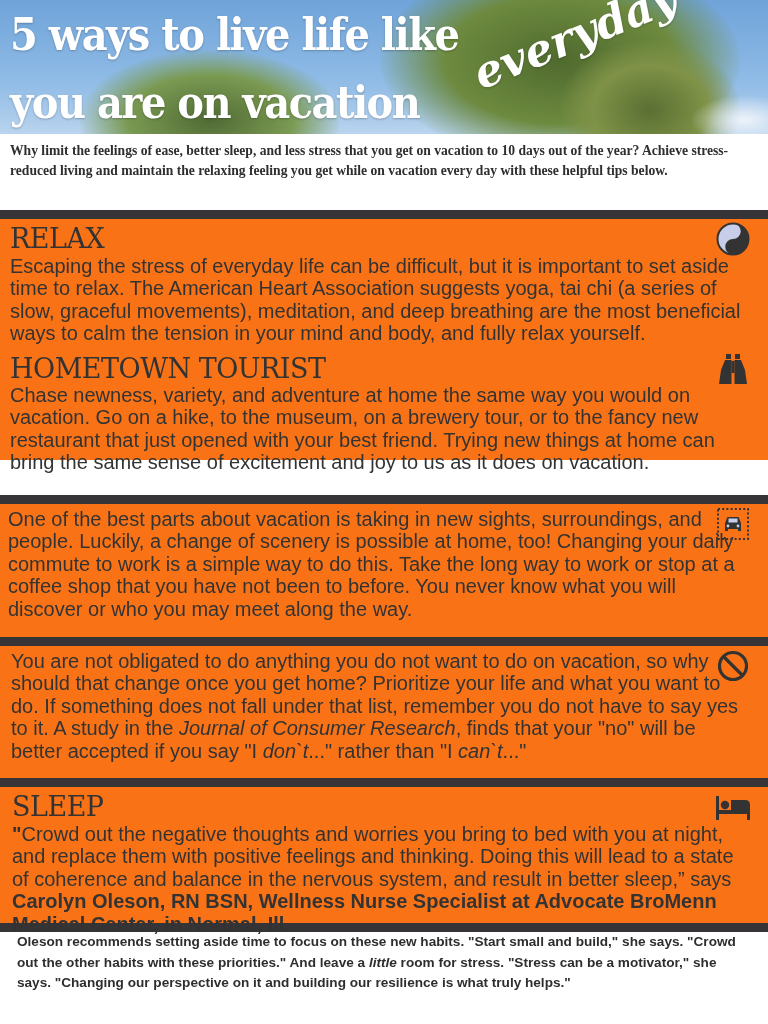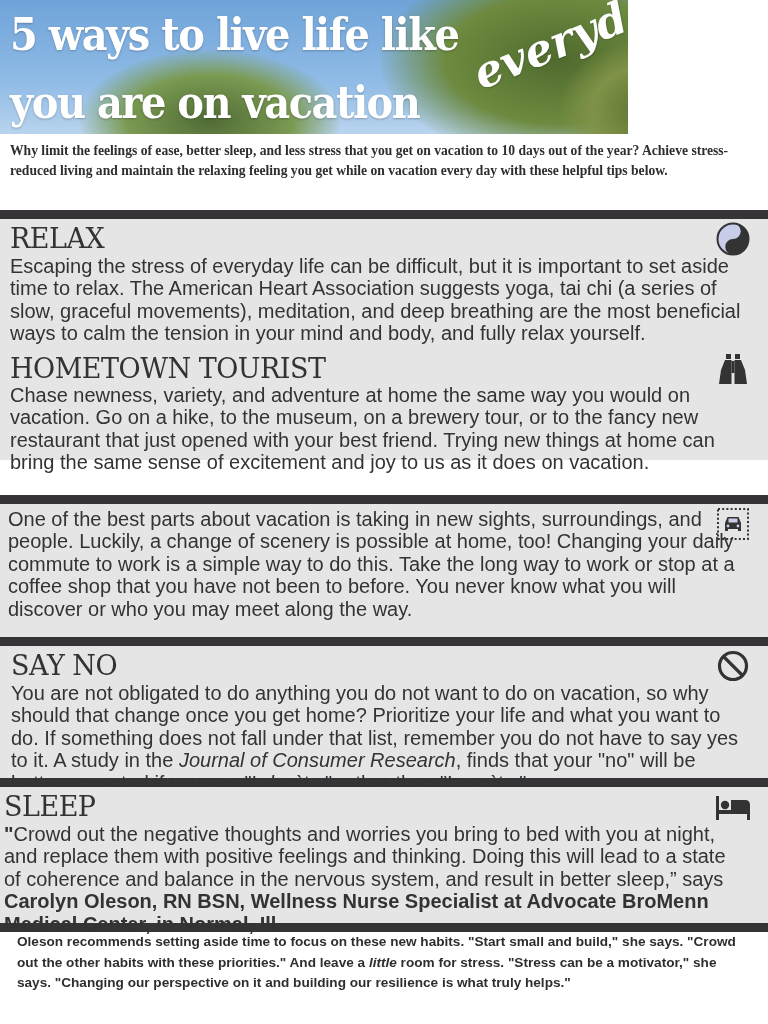--- a/index.html
+++ b/index.html
@@ -1,20 +1,20 @@
 <!DOCTYPE html>
 <html><head>
 <meta charset="utf-8">
 <style>
   * { box-sizing: border-box; margin: 0; padding: 0; }
   html, body { width: 768px; height: 1024px; overflow: hidden; background: #ffffff; }
   body { font-family: "Liberation Sans", sans-serif; color: #333333; position: relative; }
 
   .hero {
-    position: absolute; left: 0; top: 0; width: 628px; height: 134px; overflow: hidden;
+    position: absolute; left: 0; top: 0; width: 768px; height: 134px; overflow: hidden;
     background: linear-gradient(180deg, #6fa3d9 0%, #8fbbe6 60%, #b9d4ee 100%);
     text-align: center;
   }
   .frond { position: absolute; border-radius: 50%; }
   .hero-title {
     position: absolute; left: 10px; color: #ffffff;
     font-family: "DejaVu Serif", serif; font-weight: bold;
     font-size: 40px; letter-spacing: -1.5px; line-height: 1;
     text-shadow: 0 1px 2px rgba(0,0,0,0.25);
     transform: scaleY(1.12); transform-origin: left top;
@@ -30,21 +30,21 @@
 
   .intro {
     position: absolute; left: 0; top: 134px; width: 768px; height: 76px;
     padding: 7px 14px 0 10px;
     font-size: 13.6px; line-height: 20px; font-weight: bold; color: #2e2e2e; font-family: Liberation Serif, serif;
   }
 
   .band { position: absolute; left: 0; width: 768px; height: 9px; background: #363437; }
 
   .section {
-    position: absolute; left: 0; width: 768px; background: #e5e5e5;
+    position: absolute; left: 0; width: 768px; background: #f97316;
     padding: 4px 24px 0 10px;
   }
   .section h2 {
     font-family: "DejaVu Serif", serif; font-weight: normal; color: #333333;
     font-size: 27px; letter-spacing: -0.5px; line-height: 32px;
   }
   .section p {
     font-size: 20px; line-height: 22.4px; color: #333333;
   }
   .section .icon { position: absolute; right: 18px; width: 34px; height: 34px; }
@@ -112,33 +112,32 @@
       <rect x="2" y="2" width="30" height="30" fill="none" stroke="#333" stroke-width="2" stroke-dasharray="2 2.2"></rect>
       <path d="M9 16 L11.5 10 H22.5 L25 16 V24 H22 V22 H12 V24 H9 Z" fill="#333"></path>
       <circle cx="12" cy="19" r="1.4" fill="#c8cde9"></circle>
       <circle cx="22" cy="19" r="1.4" fill="#c8cde9"></circle>
       <rect x="12.5" y="11.5" width="9" height="4" fill="#c8cde9"></rect>
     </svg>
   </div>
 </div>
 
 <div class="section" style="top:646px;height:132px;padding-left:11px;">
-  <h2>SAY NO</h2>
   <p>
     <span>You are not obligated to do anything you do not want to do on vacation, so why should that change once you get home? Prioritize your life and what you want to do. If something does not fall under that list, remember you do not have to say yes to it. A study in the </span><i>Journal of Consumer Research</i><span>, finds that your "no" will be better accepted if you say "I </span><i>don`t</i><span>..." rather than "I </span><i>can`t</i><span>..."</span>
   </p>
   <div class="icon" style="top:3px;">
     <svg viewBox="0 0 34 34">
       <circle cx="17" cy="17" r="13.5" fill="none" stroke="#333" stroke-width="3.2"></circle>
       <line x1="7.5" y1="7.5" x2="26.5" y2="26.5" stroke="#333" stroke-width="3.2"></line>
     </svg>
   </div>
 </div>
 
-<div class="section" style="top:787px;height:136px;padding-left:4px;">
+<div class="section" style="top:787px;height:136px;padding-left:12px;">
   <h2>SLEEP</h2>
   <p><b>"</b><span>Crowd out the negative thoughts and worries you bring to bed with you at night, and replace them with positive feelings and thinking. Doing this will lead to a state of coherence and balance in the nervous system, and result in better sleep,” says </span><b>Carolyn Oleson, RN BSN, Wellness Nurse Specialist at Advocate BroMenn Medical Center, in Normal, Ill.</b></p>
   <div class="icon" style="top:3px;right:16px;width:38px;">
     <svg viewBox="0 0 38 34">
       <rect x="2" y="6" width="3" height="24" fill="#333"></rect>
       <circle cx="11" cy="15" r="4.2" fill="#333"></circle>
       <path d="M17 10 H31 Q36 10 36 15 V30 H33 V24 H5 V20 H17 Z" fill="#333"></path>
     </svg>
   </div>
 </div>

